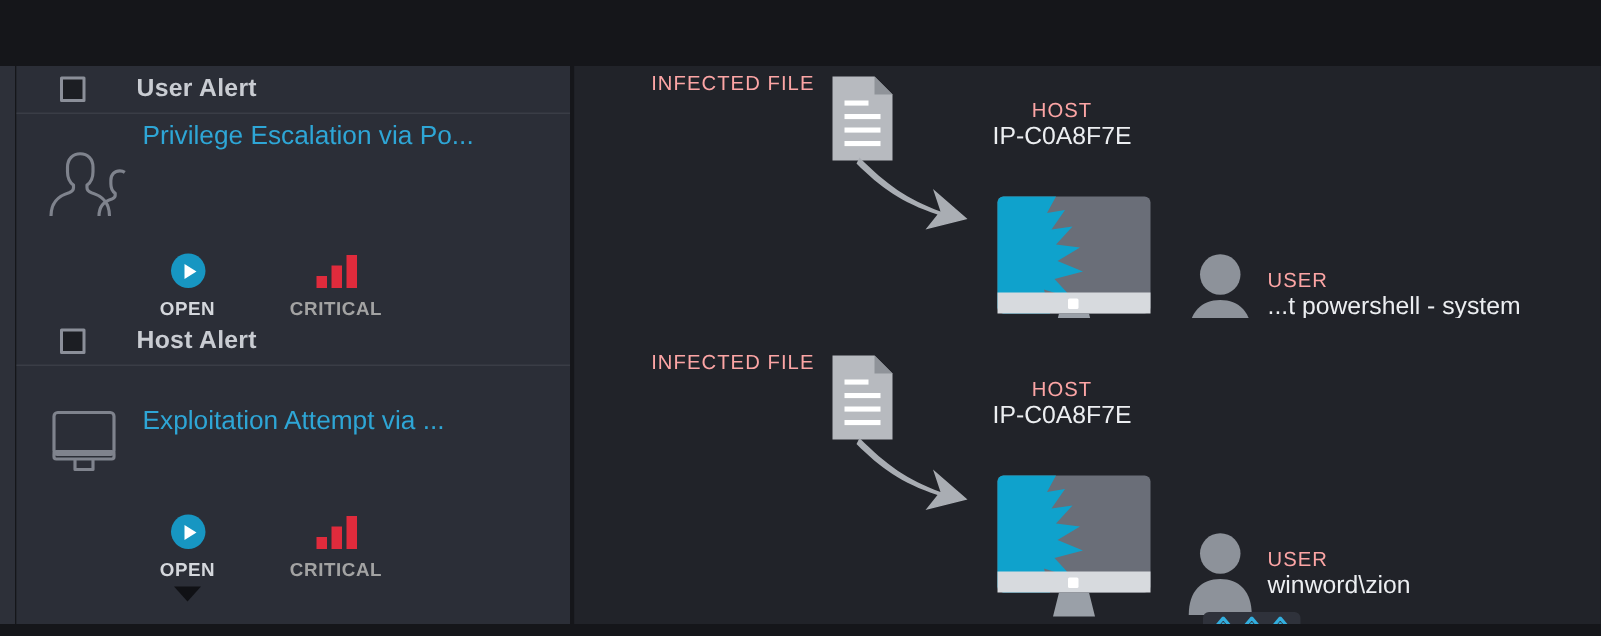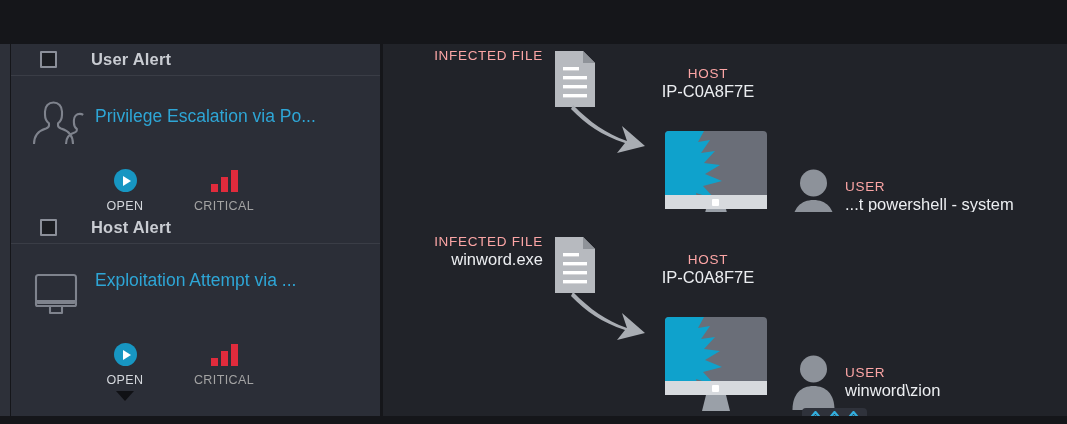--- a/index.html
+++ b/index.html
@@ -85,38 +85,39 @@
     top: 24px;
     width: 56px;
     height: 46px;
     color: #7f838d;
   }
   .card-entity-icon svg { display: block; }
 
   .card-alert-name {
     position: absolute;
     left: 84px;
-    top: 30px;
+    top: 4px;
     font-size: 17.5px;
     color: #2ea6d6;
     white-space: nowrap;
   }
 
   .status-group {
     position: absolute;
     left: 78px;
     top: 92px;
     display: flex;
     gap: 27px;
   }
   .status-item {
     width: 72px;
     display: flex;
     flex-direction: column;
     align-items: center;
+    font-weight: bold;
   }
   .status-art {
     height: 24px;
     display: flex;
     align-items: flex-end;
     justify-content: center;
   }
   .play-circle {
     width: 23px;
     height: 23px;
@@ -381,21 +382,20 @@
           </div>
         </div>
 
       </div>
     </div>
 
     <div class="graph">
 
       <div class="node-label" style="right:calc(100% - 160px); top:22px;">
         <div class="lbl-kind">INFECTED FILE</div>
-        <div class="lbl-value">winword.exe</div>
       </div>
 
       <div class="file-icon" style="left:170px; top:23px;">
         <svg width="44" height="60" viewBox="0 0 44 60">
           <path d="M2 2 H30 L42 14 V58 H2 Z" fill="#b7babf"></path>
           <path d="M30 2 L42 14 H30 Z" fill="#8f9399"></path>
           <rect x="10" y="18" width="16" height="3.4" fill="#ffffff"></rect>
           <rect x="10" y="27" width="24" height="3.4" fill="#ffffff"></rect>
           <rect x="10" y="36" width="24" height="3.4" fill="#ffffff"></rect>
           <rect x="10" y="45" width="24" height="3.4" fill="#ffffff"></rect>

